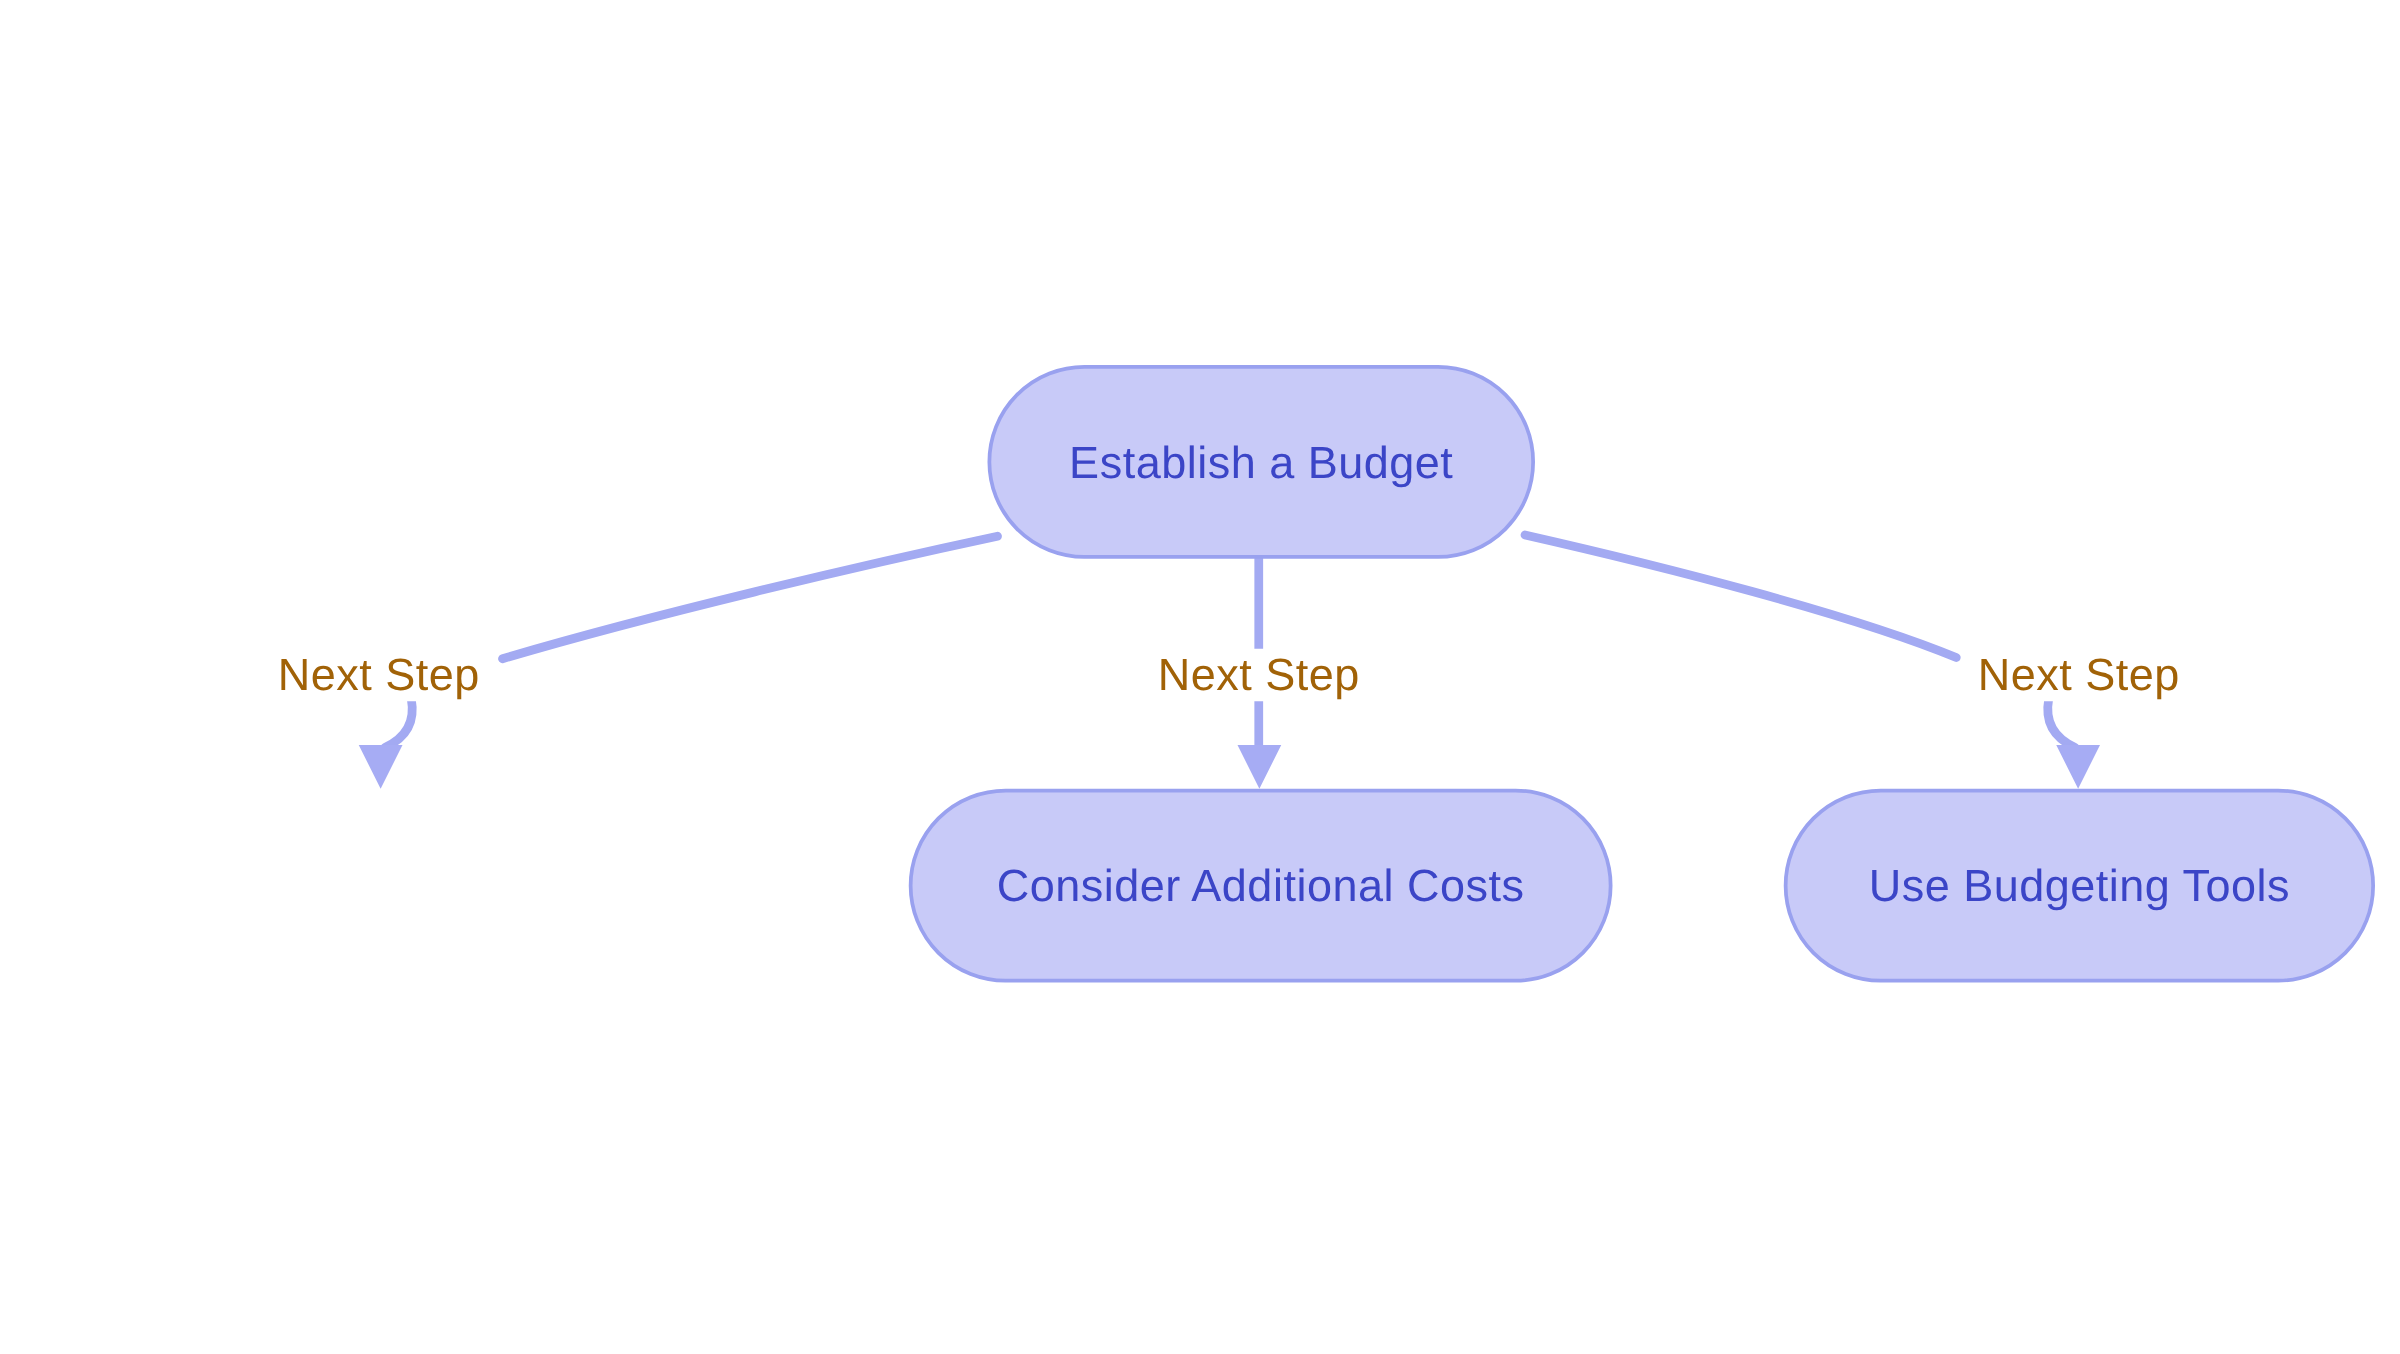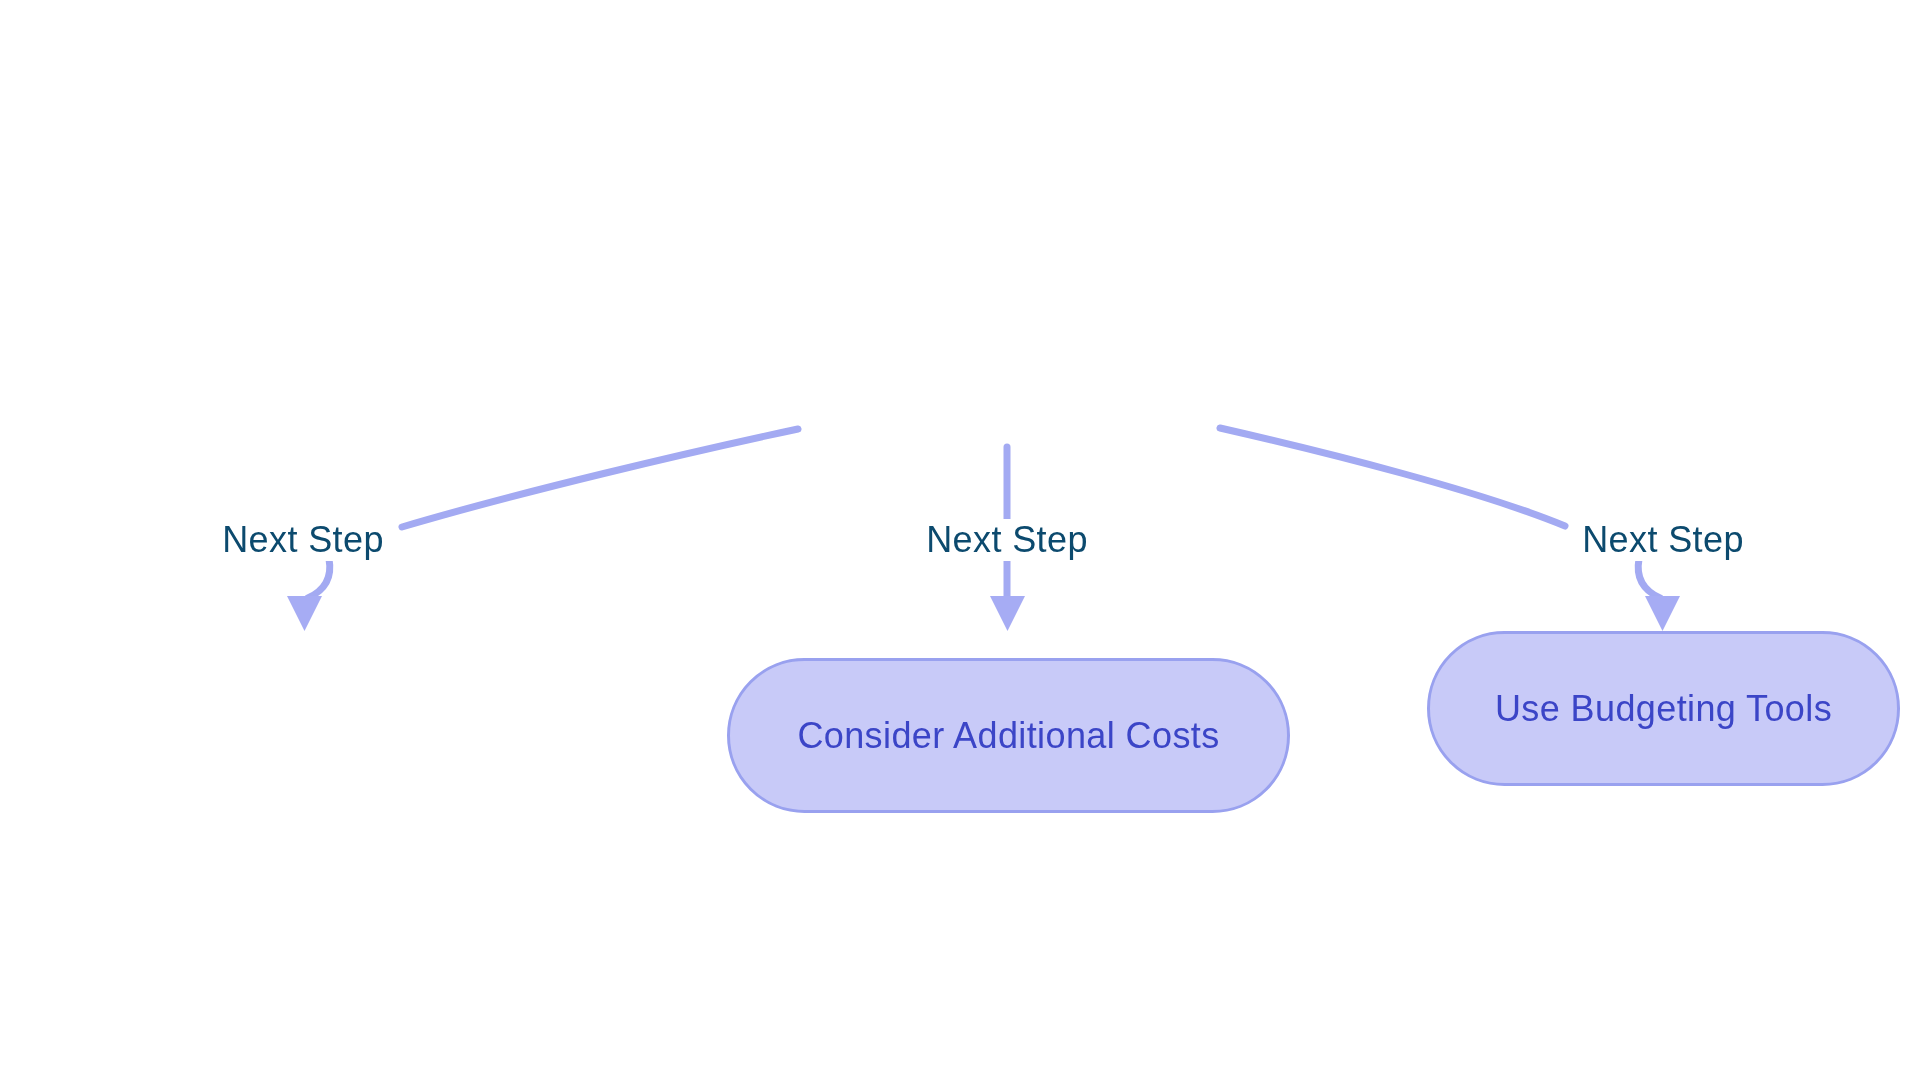--- a/index.html
+++ b/index.html
@@ -44,30 +44,30 @@
     justify-content: center;
     color: #3b45c7;
     font-size: 36px;
     letter-spacing: 0.4px;
     white-space: nowrap;
   }
   .edge-label {
     position: absolute;
     transform: translate(-50%, -50%);
     background: #ffffff;
-    color: #0c4a6e;
+    color: #a16207;
     font-size: 36px;
     letter-spacing: 0.4px;
     line-height: 1;
     padding: 3px 6px;
     white-space: nowrap;
   }
   .node-root   { left: 790px;  top: 292px; width: 438px; }
   .node-left   { left: 24px;   top: 631px; width: 564px; }
-  .node-mid    { left: 727px;  top: 631px; width: 563px; margin-top: 27px; }
+  .node-mid    { left: 727px;  top: 631px; width: 563px; }
   .node-right  { left: 1427px; top: 631px; width: 473px; }
   .label-left  { left: 303px;  top: 540px; }
   .label-mid   { left: 1007px; top: 540px; }
   .label-right { left: 1663px; top: 540px; }
 </style>
 </head>
 <body>
 
 <div class="canvas">
 
@@ -78,20 +78,23 @@
     <polygon class="arrowhead" points="287,596 322,596 304.5,631"></polygon>
 
     <path class="edge-path" d="M 1007 447 L 1007 597"></path>
     <polygon class="arrowhead" points="990,596 1025,596 1007.5,631"></polygon>
 
     <path class="edge-path" d="M 1220 428 C 1330 453, 1480 491, 1565 526"></path>
     <path class="edge-path" d="M 1639 559 Q 1634 586 1660 598"></path>
     <polygon class="arrowhead" points="1645,596 1680,596 1662.5,631"></polygon>
   </svg>
 
+  <div class="node node-root">
+    <span>Establish a Budget</span>
+  </div>
 
 
   <div class="node node-mid">
     <span>Consider Additional Costs</span>
   </div>
 
   <div class="node node-right">
     <span>Use Budgeting Tools</span>
   </div>
 

